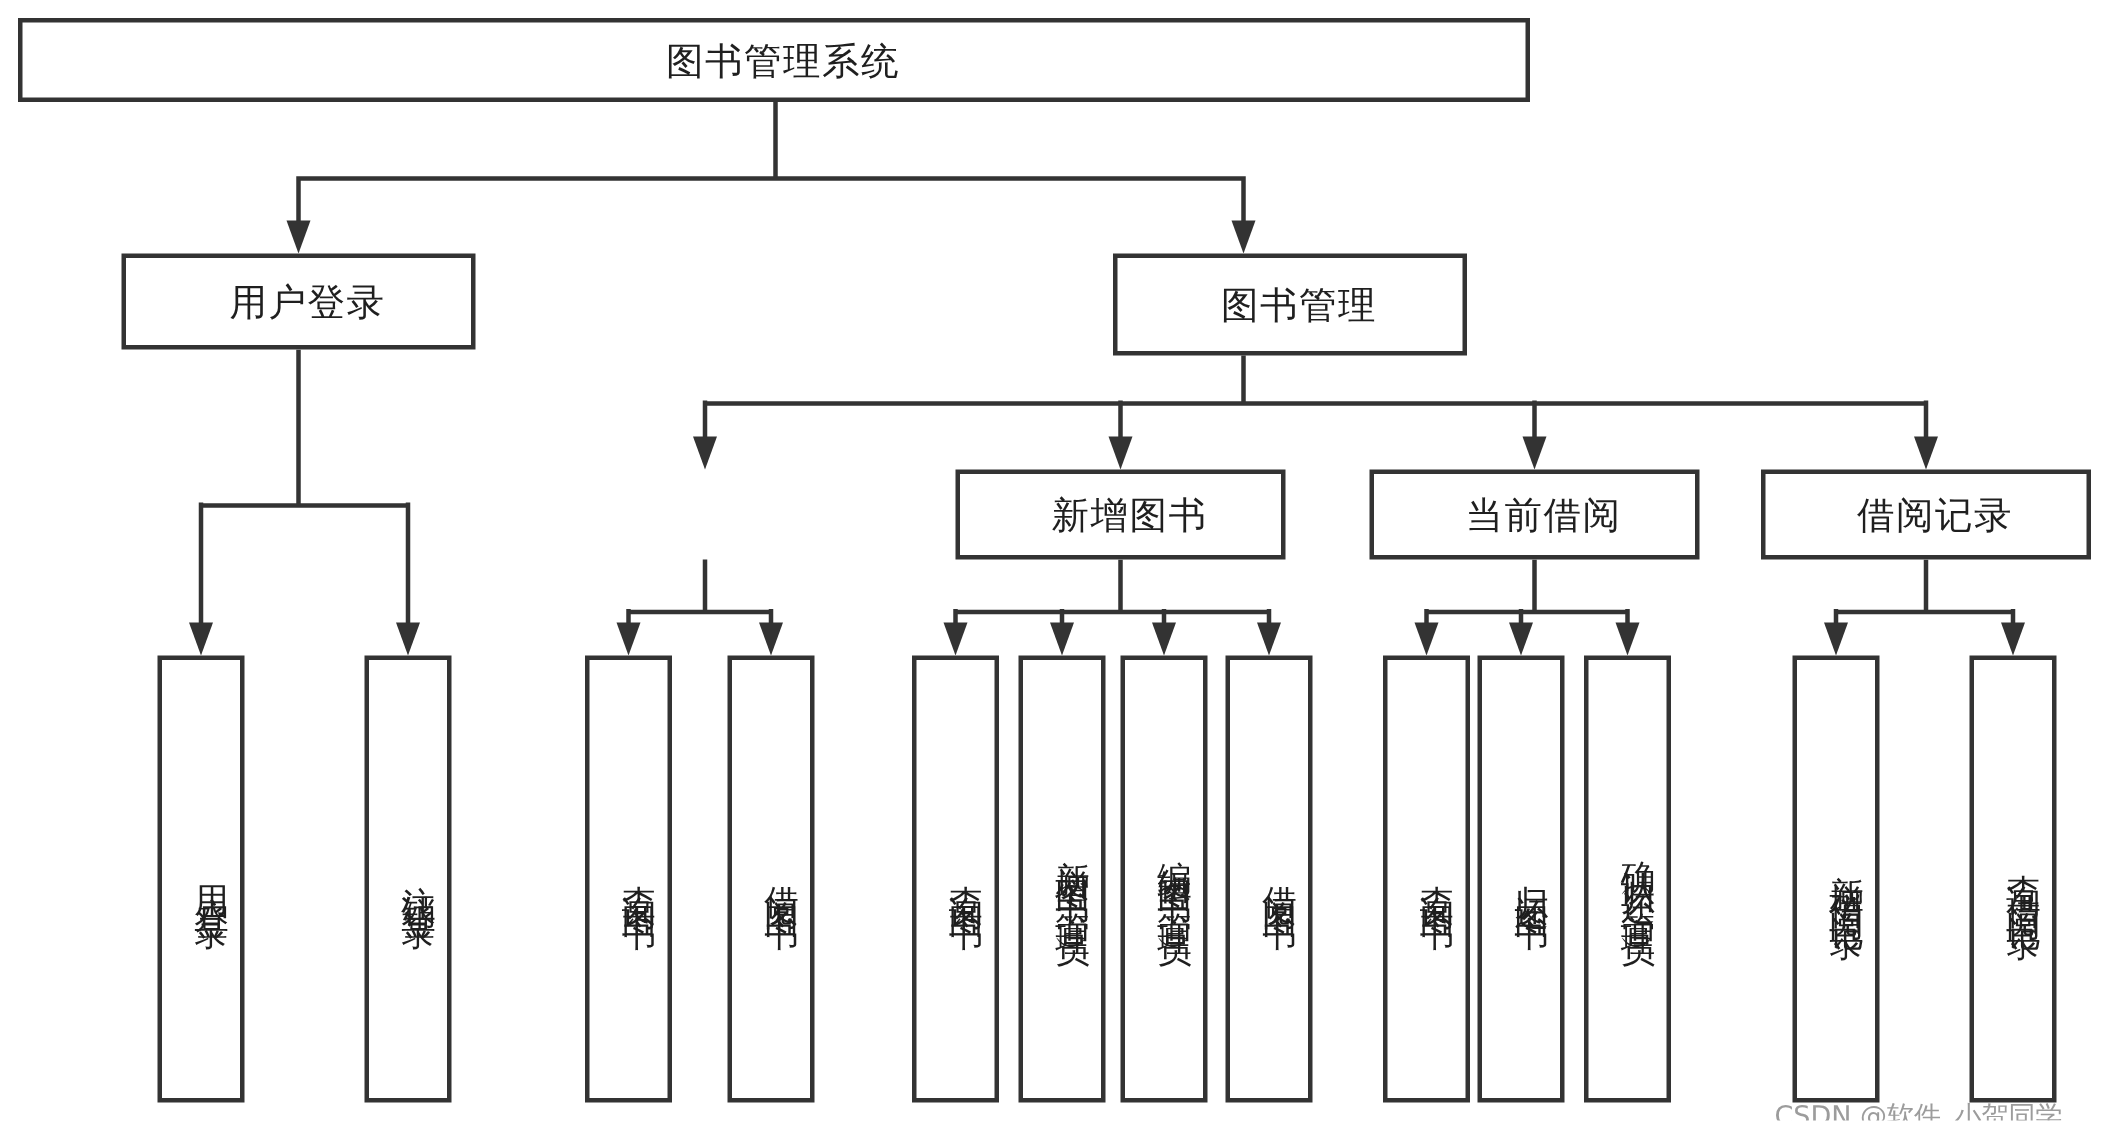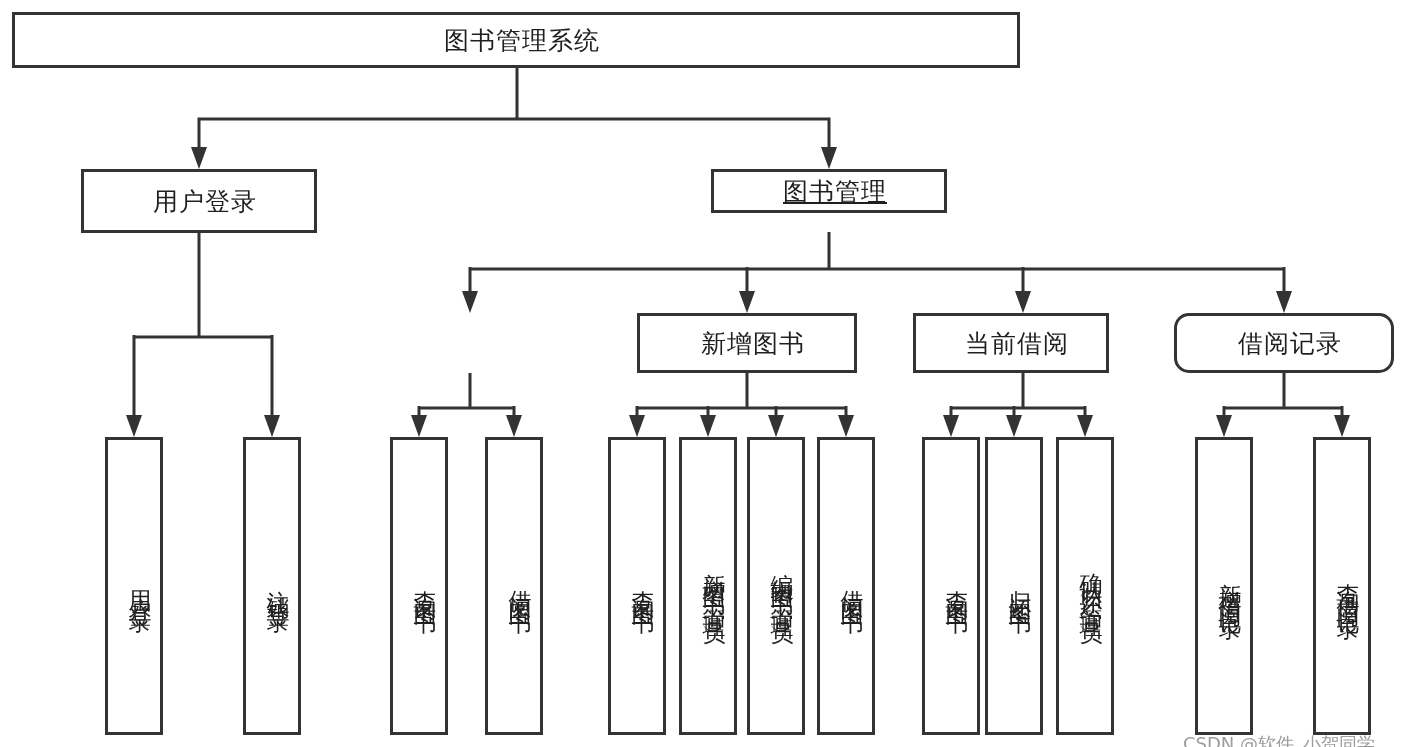--- a/index.html
+++ b/index.html
@@ -111,31 +111,31 @@
     </g>
   </svg>
 
   <div class="node hbox" style="left:12px;top:12px;width:1008px;height:56px;">
     <span>图书管理系统</span>
   </div>
 
   <div class="node hbox" style="left:81px;top:169px;width:236px;height:64px;">
     <span>用户登录</span>
   </div>
-  <div class="node hbox" style="left:711px;top:169px;width:236px;height:44px;text-decoration:underline;">
+  <div class="node hbox" style="left:742px;top:169px;width:236px;height:68px;">
     <span>图书管理</span>
   </div>
 
   <div class="node hbox" style="left:637px;top:313px;width:220px;height:60px;">
     <span>新增图书</span>
   </div>
-  <div class="node hbox" style="left:913px;top:313px;width:196px;height:60px;">
+  <div class="node hbox" style="left:913px;top:313px;width:220px;height:60px;">
     <span>当前借阅</span>
   </div>
-  <div class="node hbox" style="left:1174px;top:313px;width:220px;height:60px;border-radius:15px;">
+  <div class="node hbox" style="left:1174px;top:313px;width:220px;height:60px;">
     <span>借阅记录</span>
   </div>
 
   <div class="node vbox" style="left:105px;top:437px;width:58px;height:298px;">
     <span class="vtext">用户登录</span>
   </div>
   <div class="node vbox" style="left:243px;top:437px;width:58px;height:298px;">
     <span class="vtext">注销登录</span>
   </div>
 

